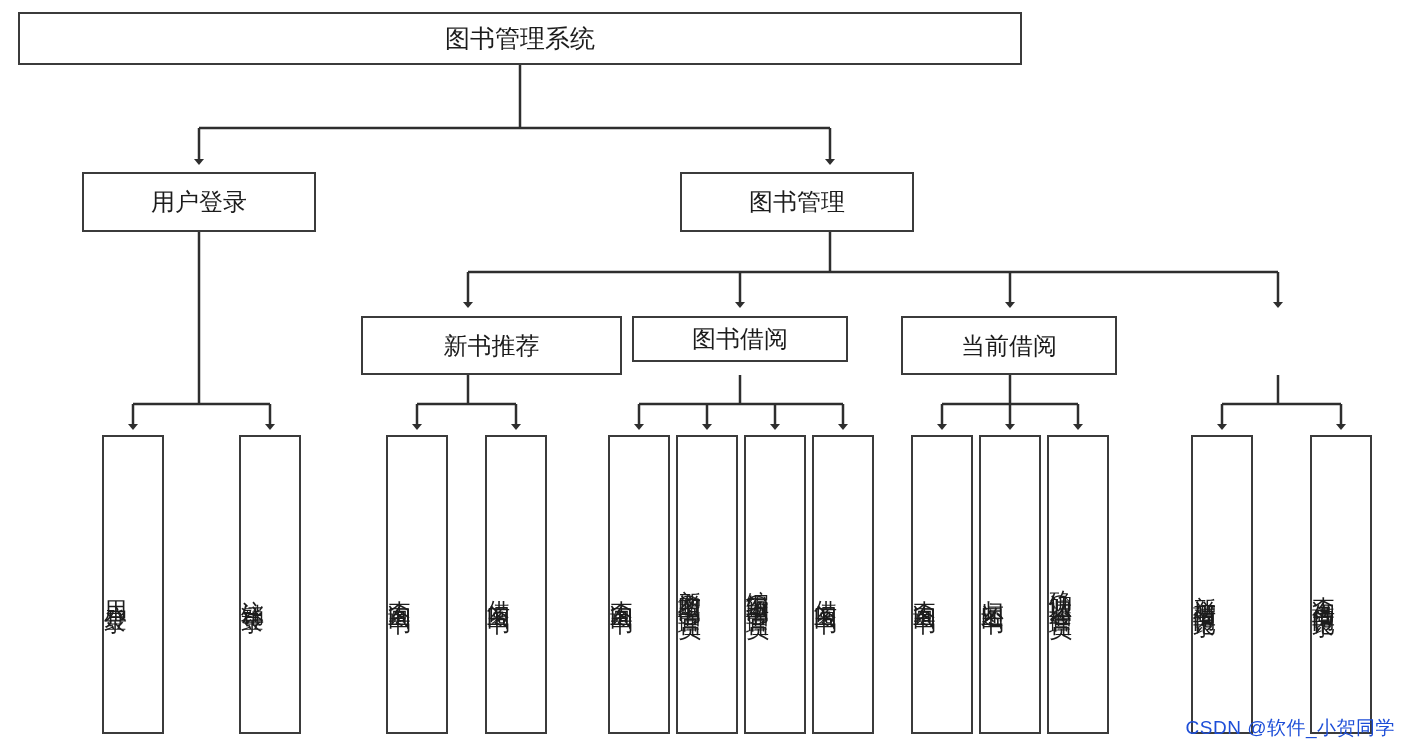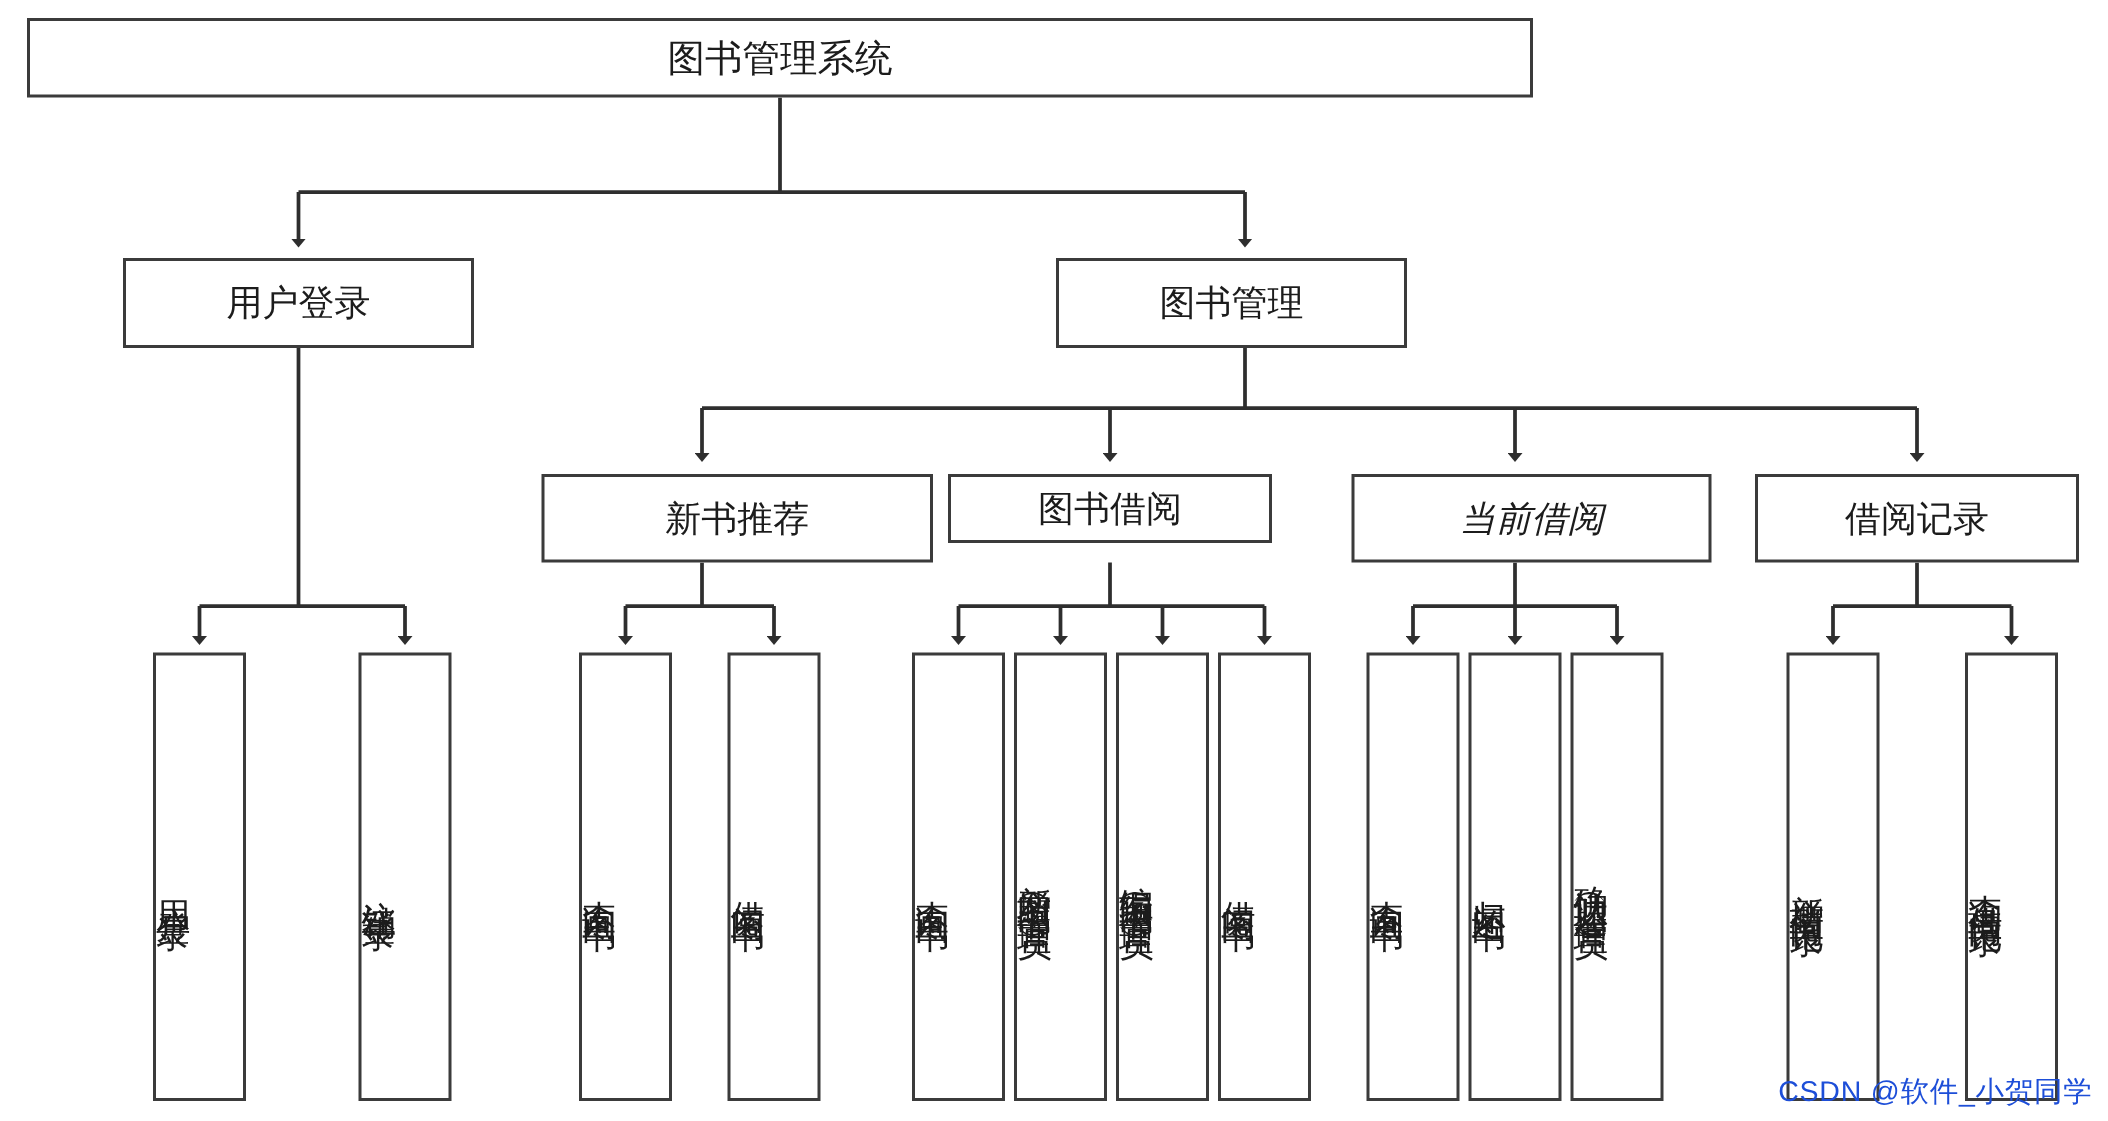--- a/index.html
+++ b/index.html
@@ -122,35 +122,32 @@
     </g>
   </svg>
 
   <div class="node root" style="left:18px; top:12px; width:1004px; height:53px;">
     <span>图书管理系统</span>
   </div>
 
   <div class="node level2" style="left:82px; top:172px; width:234px; height:60px;">
     <span>用户登录</span>
   </div>
-  <div class="node level2" style="left:704px; top:172px; width:234px; height:60px;align-items:center;">
+  <div class="node level2" style="left:680px; top:172px; width:234px; height:60px;align-items:center;">
     <span>图书管理</span>
   </div>
 
   <div class="node level3" style="left:361px; top:316px; width:261px; height:59px;">
     <span>新书推荐</span>
   </div>
   <div class="node level3" style="left:632px; top:316px; width:216px; height:46px;">
     <span>图书借阅</span>
   </div>
-  <div class="node level3" style="left:901px; top:316px; width:240px; height:59px;font-style:italic;">
+  <div class="node level3" style="left:901px; top:316px; width:216px; height:59px;">
     <span>当前借阅</span>
-  </div>
-  <div class="node level3" style="left:1170px; top:316px; width:216px; height:59px;">
-    <span>借阅记录</span>
   </div>
 
   <div class="node leaf" style="left:102px; top:435px; width:62px; height:299px;">
     <span class="vtext">用户登录</span>
   </div>
   <div class="node leaf" style="left:239px; top:435px; width:62px; height:299px;">
     <span class="vtext">注销登录</span>
   </div>
 
   <div class="node leaf" style="left:386px; top:435px; width:62px; height:299px;">

